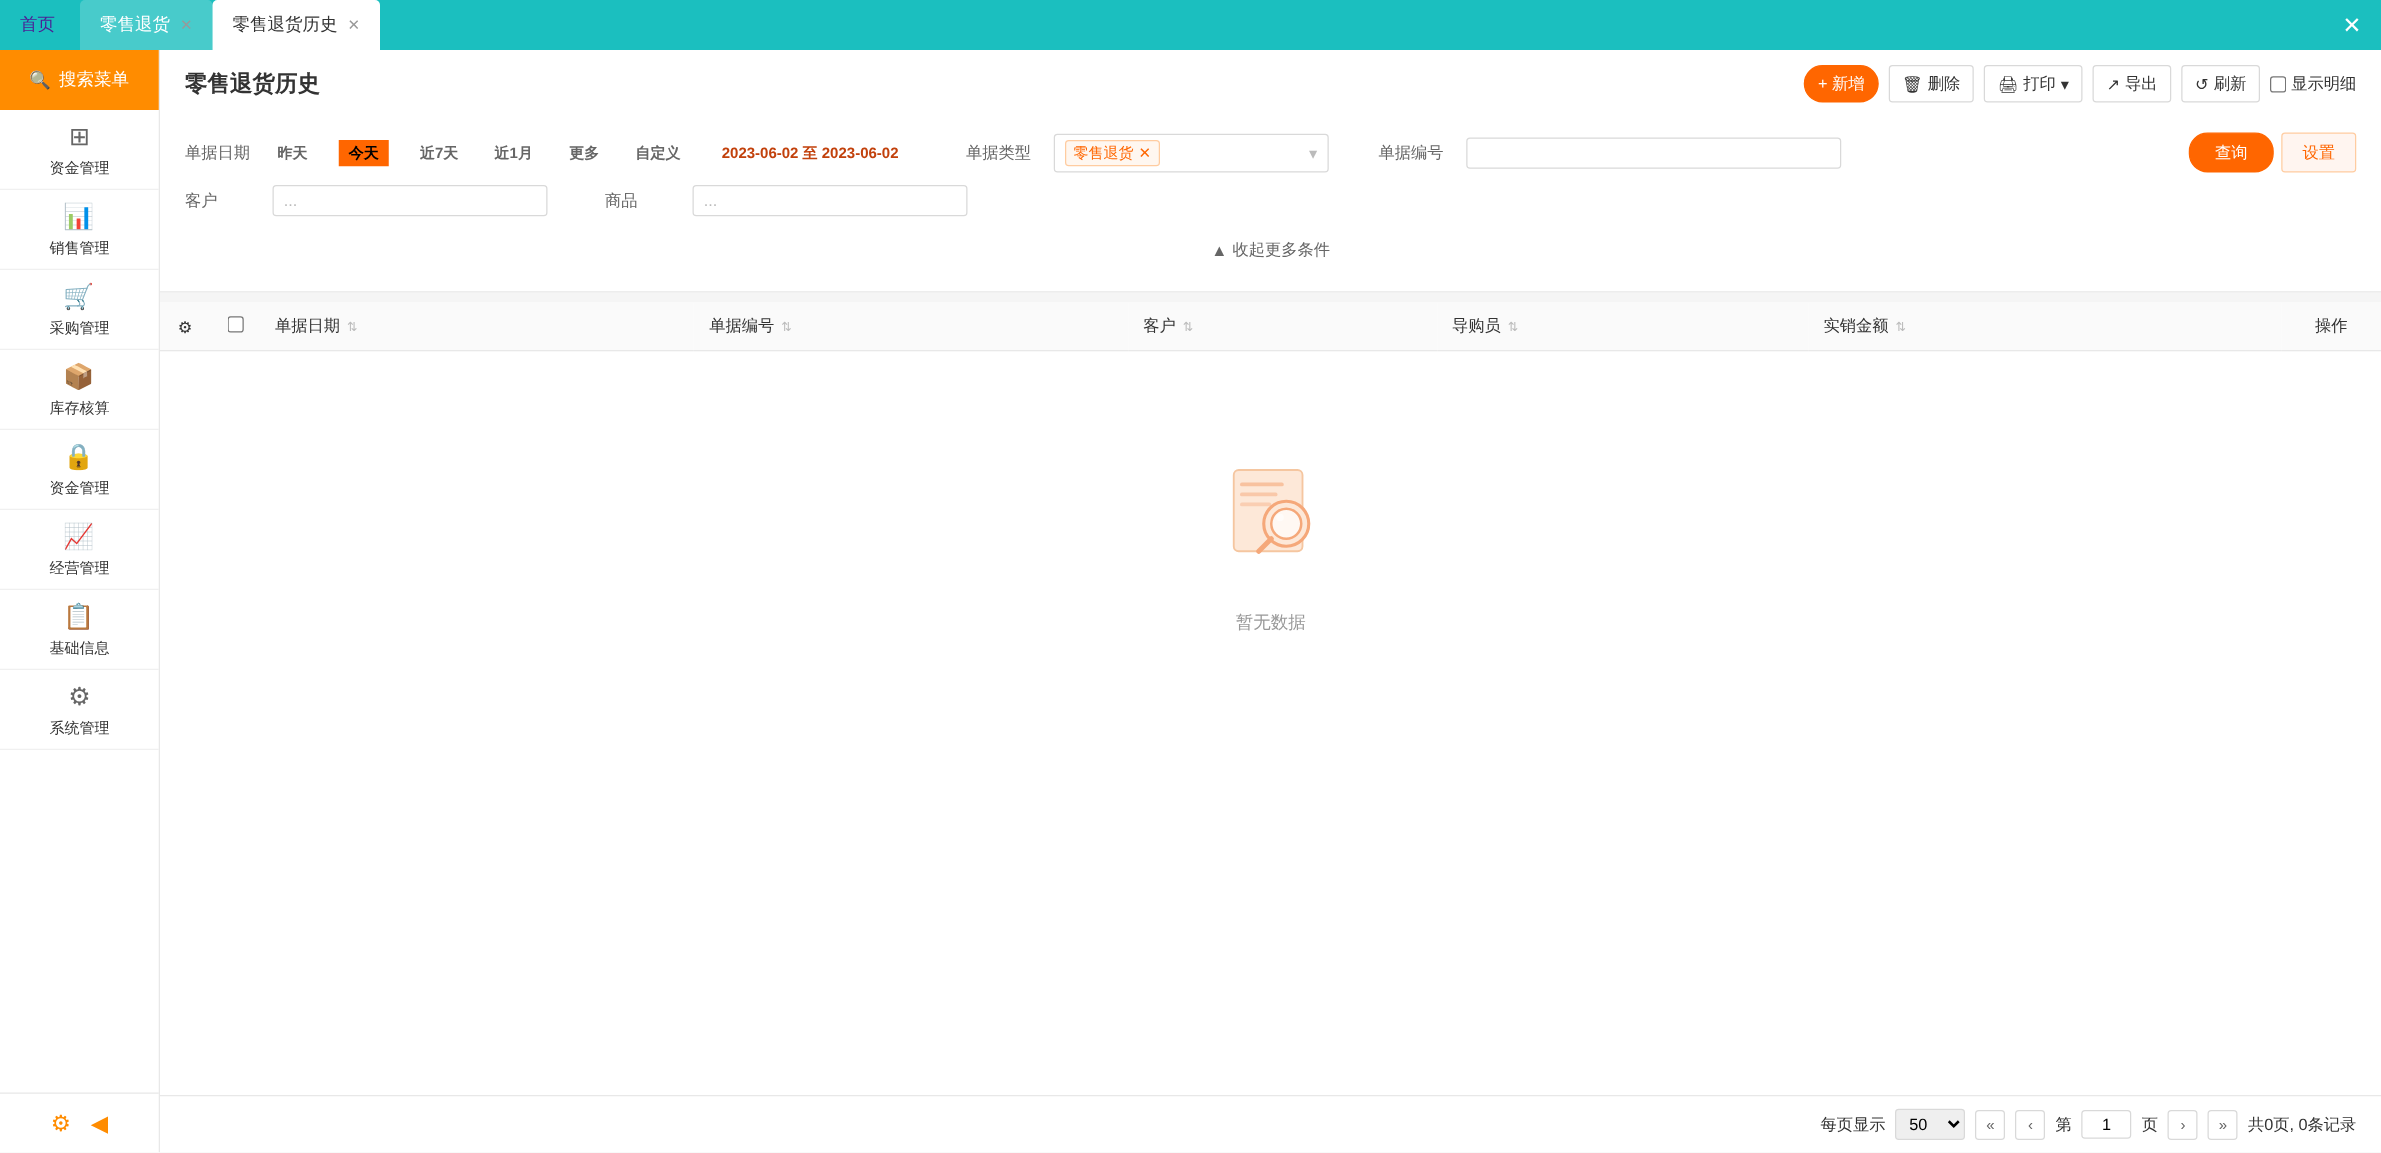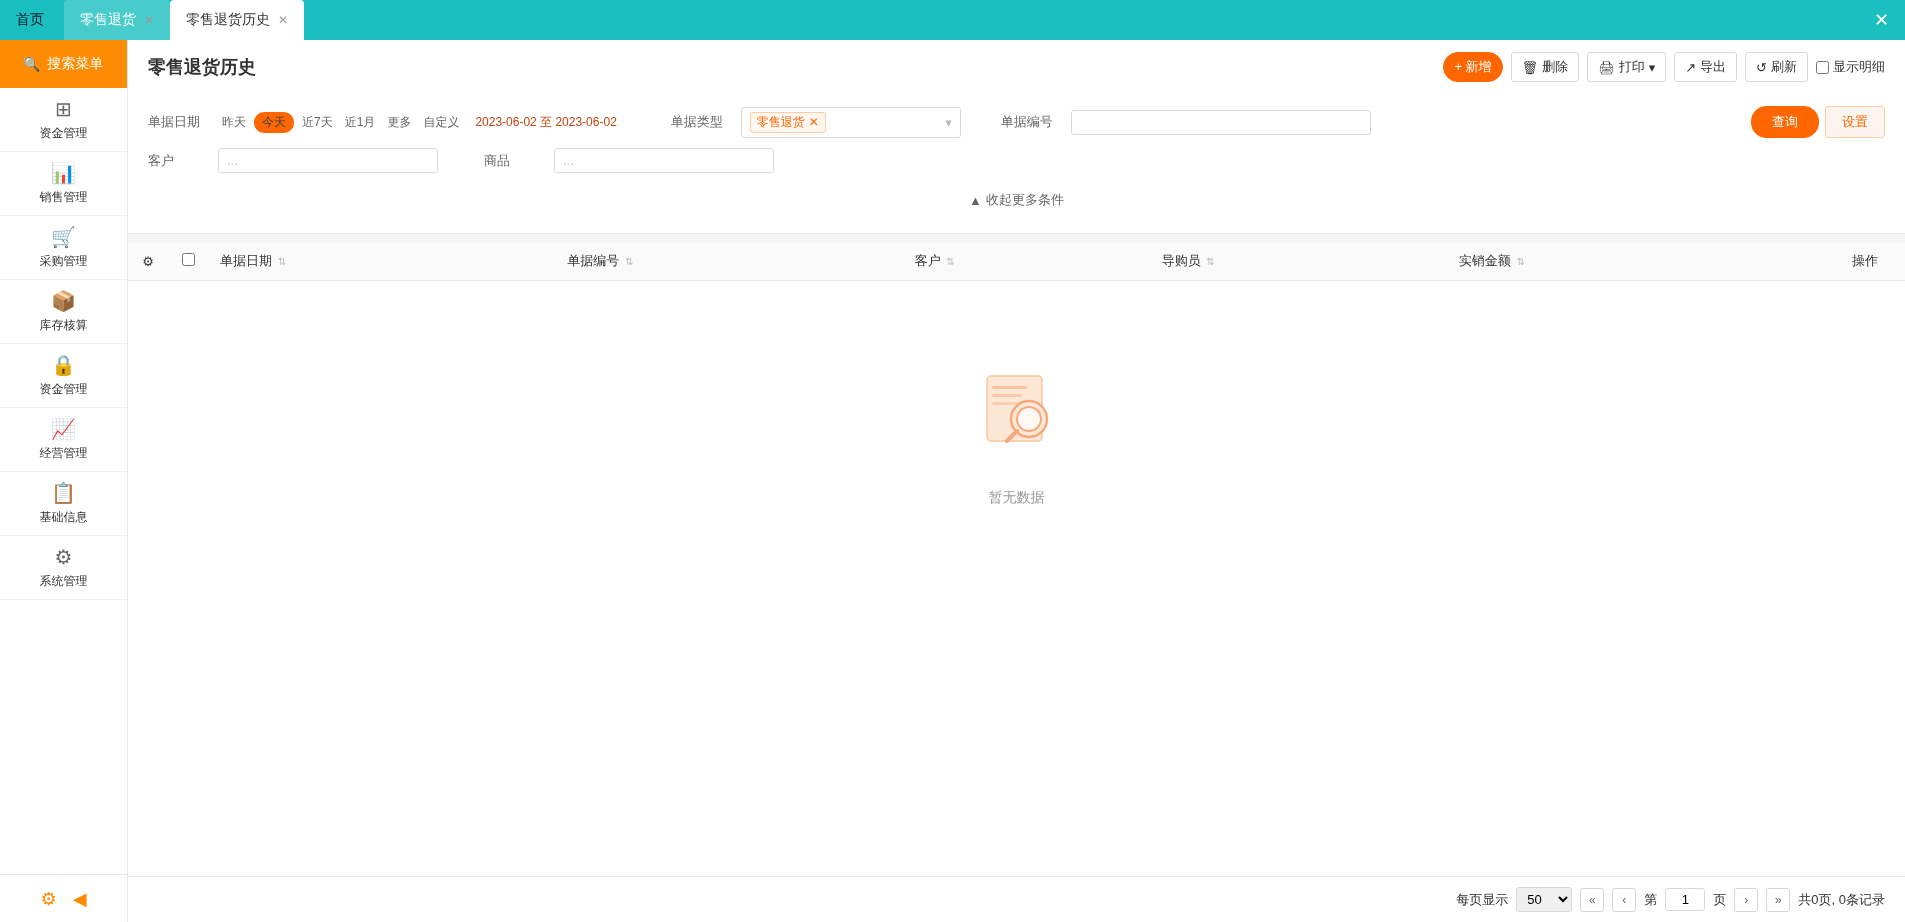--- a/index.html
+++ b/index.html
@@ -12,21 +12,21 @@
       display: flex;
       align-items: center;
       flex-shrink: 0;
     }
     .top-bar .tab {
       height: 40px;
       padding: 0 16px;
       display: flex;
       align-items: center;
       font-size: 14px;
-      color: #0f172a;
+      color: #4c1d95;
       cursor: pointer;
       position: relative;
       white-space: nowrap;
     }
     .top-bar .tab.home {
       background: transparent;
     }
     .top-bar .tab.active {
       background: #fff;
       color: #333;
@@ -178,34 +178,35 @@
     }
     .filter-label {
       font-size: 13px;
       color: #666;
       white-space: nowrap;
       width: 70px;
       flex-shrink: 0;
     }
     .filter-date-btns {
       display: flex;
-      gap: 4px;
+      gap: 21px;
       align-items: center;
       margin-right: 8px;
+      font-weight: bold;
     }
     .date-btn {
       font-size: 12px;
       color: #666;
       cursor: pointer;
       padding: 2px 4px;
     }
     .date-btn.active {
       background: #ff6600;
-      color: #404040;
-      border-radius: 10px;
+      color: #000000;
+      border-radius: 0;
       padding: 2px 8px;
     }
     .date-range {
       font-size: 12px;
       color: #c2410c;
       margin-left: 8px;
     }
     .filter-type-select {
       display: flex;
       align-items: center;

